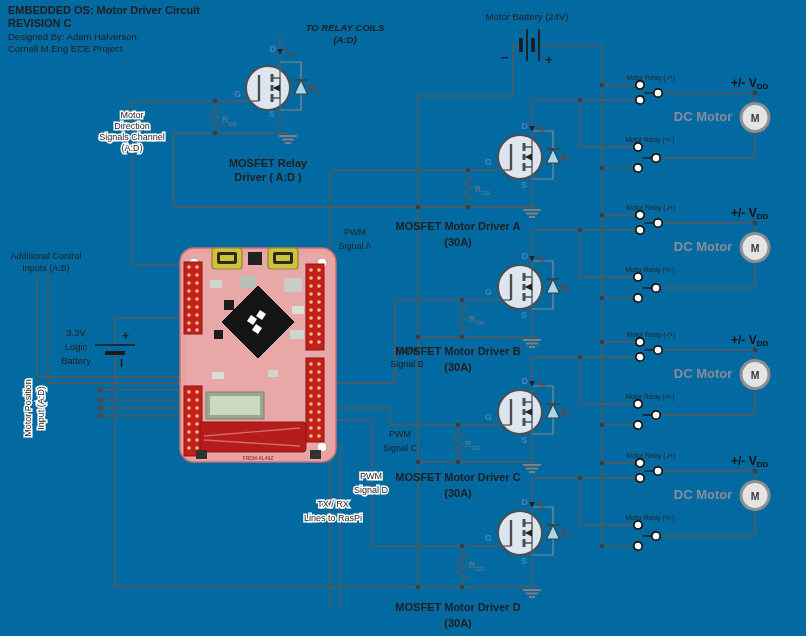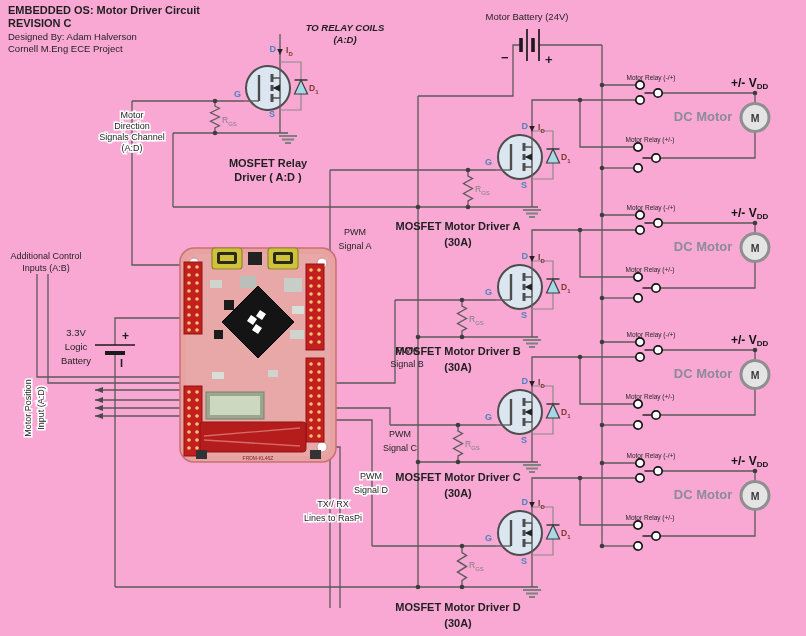--- a/index.html
+++ b/index.html
@@ -1,16 +1,16 @@
 <!DOCTYPE html>
 <html><head>
 <meta charset="utf-8">
 <style>
   html,body{margin:0;padding:0;background:#ffffff;}
-  .stage{position:relative;width:806px;height:636px;background:#f9a8d4;overflow:hidden;
+  .stage{position:relative;width:806px;height:636px;background:#0369a1;overflow:hidden;
          font-family:"Liberation Sans",sans-serif;}
   svg text{font-family:"Liberation Sans",sans-serif;fill:#1f1f1f;}
   .wires path,.wires line{stroke:#595959;stroke-width:1.3;fill:none;}
   .t11b{font-size:11px;font-weight:bold;}
   .t10{font-size:9.5px;}
   .t9{font-size:9px;}
   .t95{font-size:9.5px;}
   .t65{font-size:6.5px;fill:#262626;}
   .pin{font-size:9px;fill:#4f81bd;font-weight:bold;}
   .annot{font-size:8.5px;fill:#7b3b2a;font-weight:bold;}

